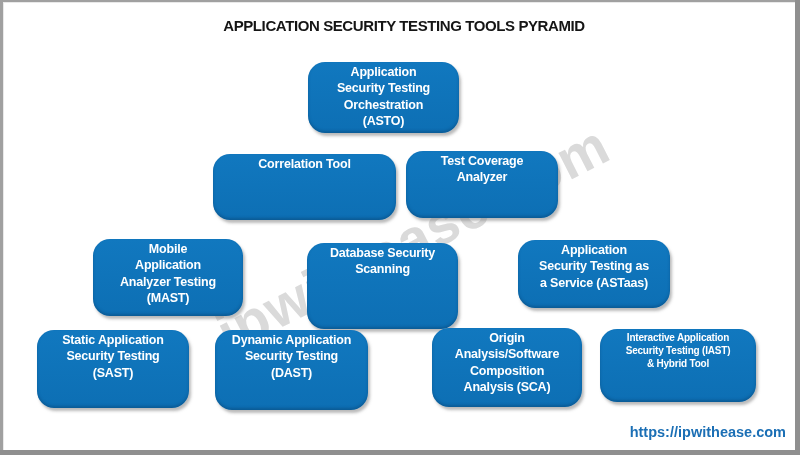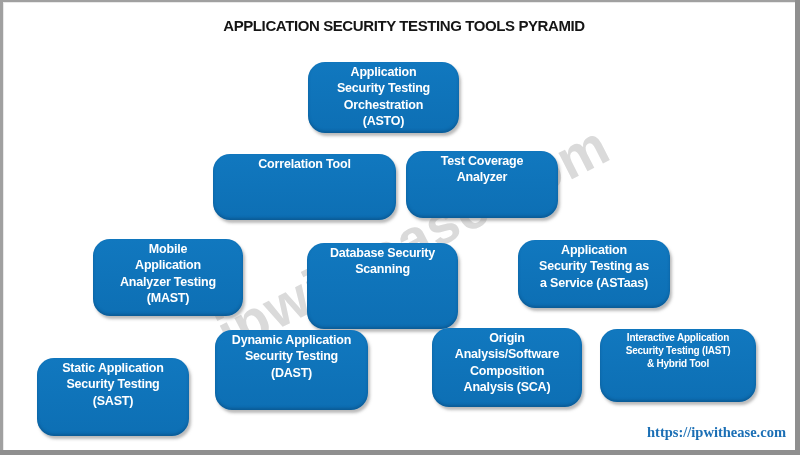--- a/index.html
+++ b/index.html
@@ -72,34 +72,33 @@
   
   .b-asto   { left: 308px; top:  62px; width: 151px; height: 71px; }
   
   .b-corr   { left: 213px; top: 154px; width: 183px; height: 66px; }
   .b-cov    { left: 406px; top: 151px; width: 152px; height: 67px; }
   
   .b-mast   { left:  93px; top: 239px; width: 150px; height: 77px; }
   .b-db     { left: 307px; top: 243px; width: 151px; height: 86px; }
   .b-astaas { left: 518px; top: 240px; width: 152px; height: 68px; }
   
-  .b-sast   { left:  37px; top: 330px; width: 152px; height: 78px; margin-top: 28px; }
+  .b-sast   { left:  37px; top: 330px; width: 152px; height: 78px; }
   .b-dast   { left: 215px; top: 330px; width: 153px; height: 80px; }
   .b-sca    { left: 432px; top: 328px; width: 150px; height: 79px; }
   .b-iast   { left: 600px; top: 329px; width: 156px; height: 73px; font-size: 10px; }
 
   .footer-url {
     position: absolute;
     top: 424px;
     right: 14px;
     z-index: 2;
     font-size: 14.5px;
     font-weight: bold;
     color: #1b6fb5;
-    font-family: Liberation Serif, serif;
   }
 </style>
 </head>
 <body>
 
 <div class="frame">
 
   <h1 class="title">APPLICATION SECURITY TESTING TOOLS PYRAMID</h1>
 
   <div class="watermark">ipwithease.com</div>

